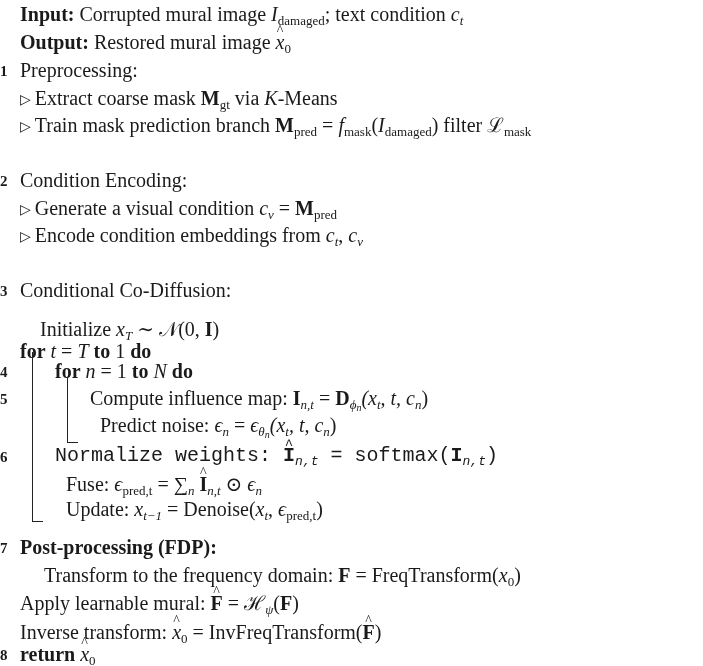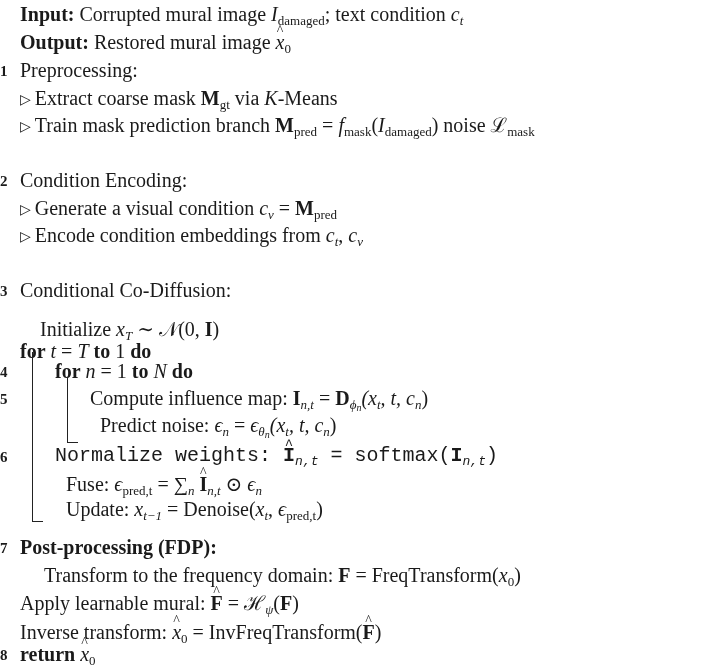--- a/index.html
+++ b/index.html
@@ -53,21 +53,21 @@
   <span class="tri">▷</span><span>Extract coarse mask</span>
   <span class="mb">M</span><sub>gt</sub>
   <span>via</span>
   <span class="m">K</span><span>-Means</span>
 </div>
 <div class="line" style="top:113px; left:20px;">
   <span class="tri">▷</span><span>Train mask prediction branch</span>
   <span class="mb">M</span><sub>pred</sub>
   <span>=</span>
   <span class="m">f</span><sub>mask</sub><span>(</span><span class="m">I</span><sub>damaged</sub><span>)</span>
-  <span>noise</span>
+  <span>filter</span>
   <span>ℒ</span><sub>mask</sub>
 </div>
 
 <div class="num" style="top:173px;">2</div>
 <div class="line" style="top:168px; left:20px;">Condition Encoding:</div>
 <div class="line" style="top:196px; left:20px;">
   <span class="tri">▷</span><span>Generate a visual condition</span>
   <span class="m">c</span><sub class="m">v</sub>
   <span>=</span>
   <span class="mb">M</span><sub>pred</sub>

